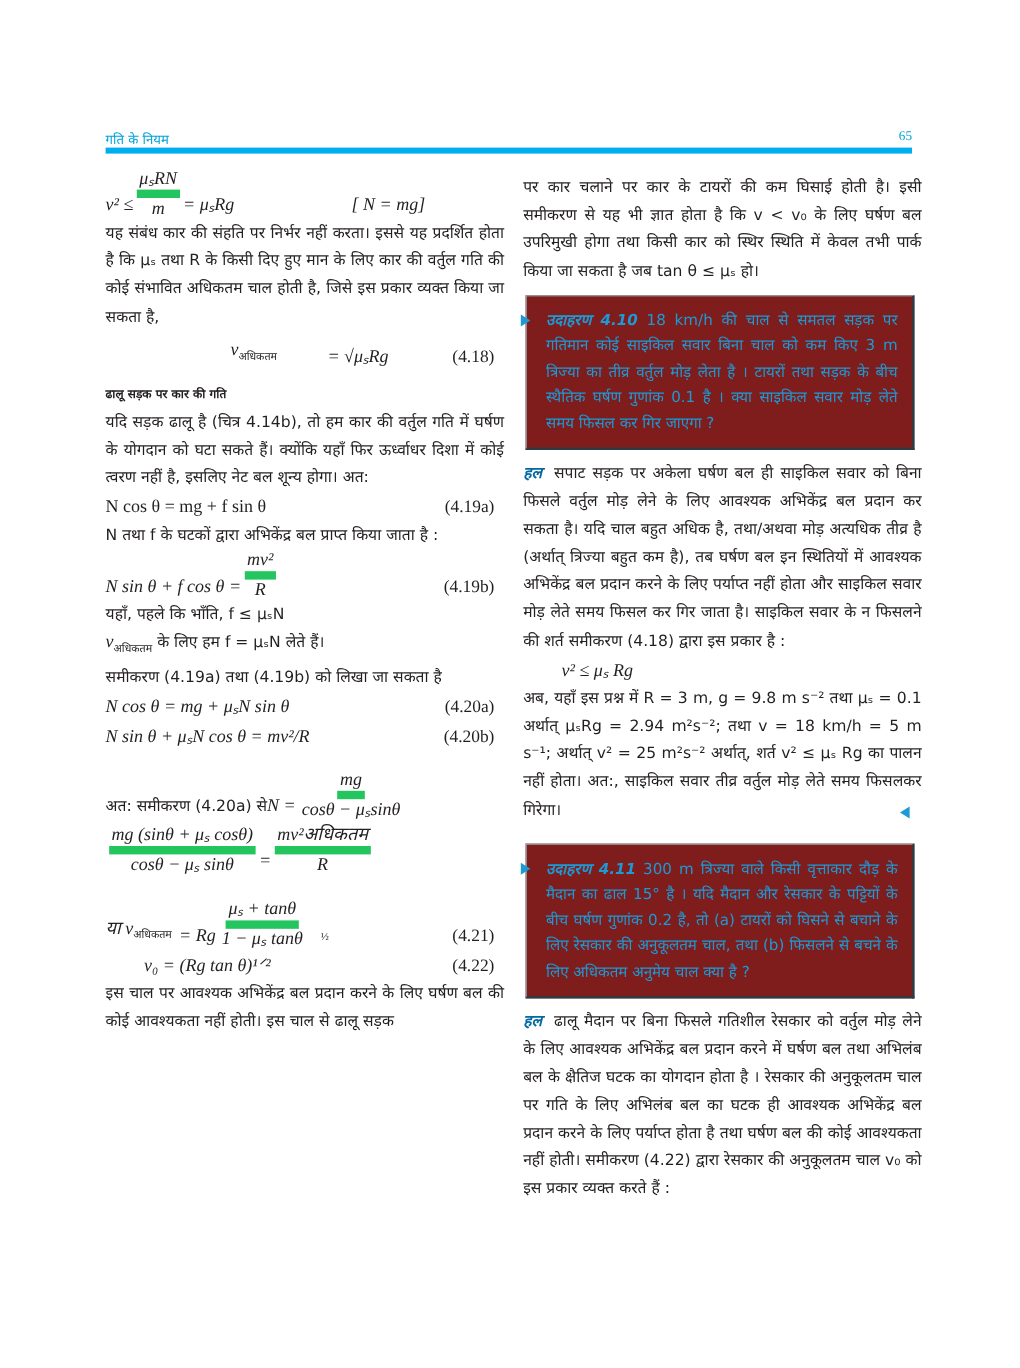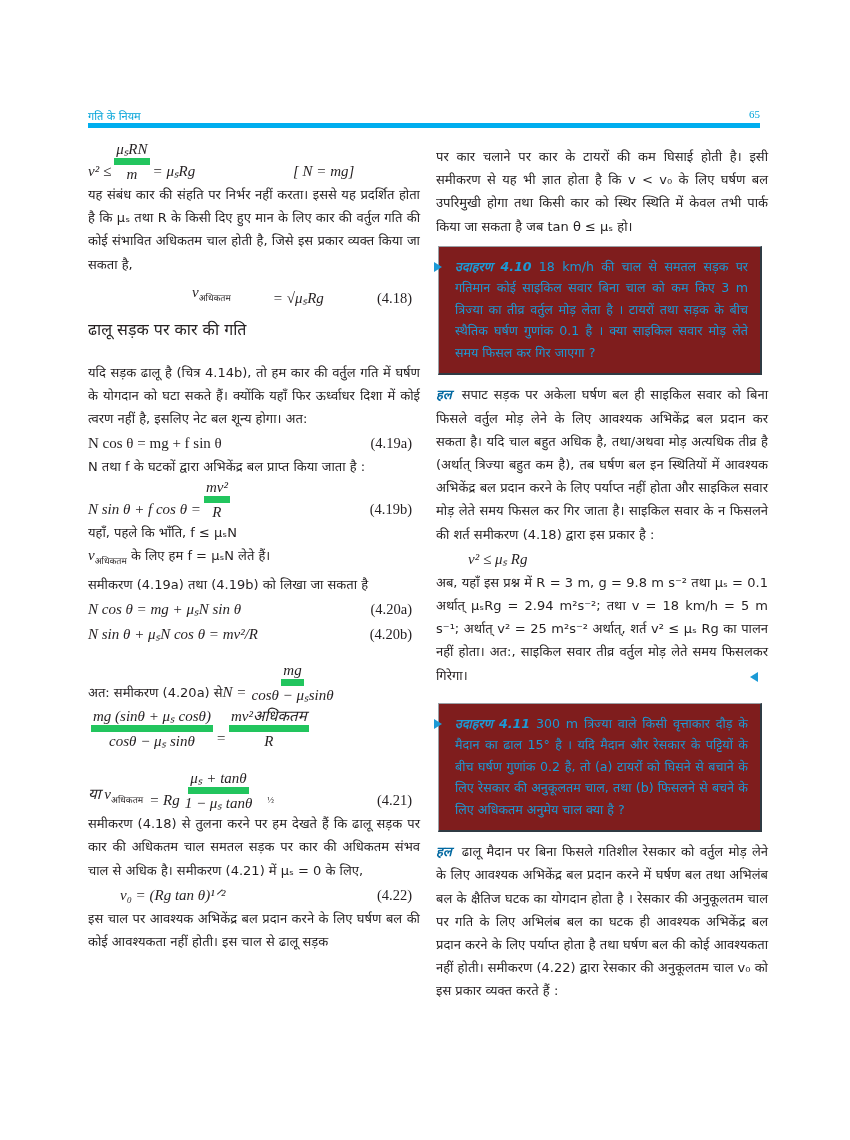--- a/index.html
+++ b/index.html
@@ -17,21 +17,21 @@
   .math { font-family: "Liberation Serif", serif; font-style: italic; font-size: 15px; }
   .rm { font-family: "Liberation Serif", serif; font-style: normal; font-size: 15px; }
   .eqline { position: relative; height: 25px; display: flex; align-items: flex-end; }
   .eqnum { position: absolute; right: 8px; font-family: "Liberation Serif", serif; font-size: 14.5px; }
   .indent { padding-left: 32px; }
   .sub { font-size: 9px; vertical-align: -4px; font-style: normal; font-family: "DejaVu Sans", sans-serif; }
   .sup { font-size: 9px; vertical-align: 6px; }
   .frac { display: inline-flex; flex-direction: column; align-items: center; vertical-align: middle; margin: 0 3px; }
   .frac .num { border-bottom: 7px solid #22c55e; padding: 0 2px; line-height: 18px; }
   .frac .den { padding: 0 2px; line-height: 18px; }
-  .heading { font-family: "DejaVu Sans", sans-serif; font-weight: normal; font-size: 16px; margin: 8px 0 20px; }
+  .heading { font-family: "DejaVu Sans", sans-serif; font-weight: bold; font-size: 10px; margin: 8px 0 0; }
 
   .example { position: relative; background: #7f1d1d; border: 1px solid #9aa0a6; border-right: 2px solid #2f3b44; border-bottom: 2px solid #2f3b44;
              padding: 9px 12px 10px 16px; margin: 4px 6px 6px 2px; color: #1c9ad6; font-family: "DejaVu Sans", sans-serif; font-size: 12.6px; line-height: 21.5px; text-align: justify; }
   .example .arrow { position: absolute; left: -5px; top: 15px; width: 0; height: 0; border-top: 5px solid transparent; border-bottom: 5px solid transparent; border-left: 8px solid #1c9ad6; }
   .example .label { font-weight: bold; font-style: italic; color: #1c9ad6; }
   .hal { color: #0369a1; font-style: italic; font-weight: bold; margin-right: 10px; }
   .end-marker { display: inline-block; float: right; margin-right: 10px; margin-top: 8px; width: 0; height: 0; border-top: 5px solid transparent; border-bottom: 5px solid transparent; border-right: 8px solid #1c9ad6; }
 </style>
 </head>
 <body>
@@ -106,21 +106,20 @@
   <div class="eqline" style="height:56px; margin-top:6px;">
     <span class="math"><span>या v</span><span class="sub">अधिकतम</span></span>
     <span class="math" style="margin-left:6px;">=  Rg</span>
     <span class="frac math">
       <span class="num">μₛ + tanθ</span>
       <span class="den">1 − μₛ tanθ</span>
     </span>
     <span class="sup rm" style="vertical-align:20px; margin-left:10px;">½</span>
     <span class="eqnum">(4.21)</span>
   </div>
-  <p class="p">समीकरण (4.18) से तुलना करने पर हम देखते हैं कि ढालू सड़क पर कार की अधिकतम चाल समतल सड़क पर कार की अधिकतम संभव चाल से अधिक है। समीकरण (4.21) में μₛ = 0 के लिए,</p>
   <div class="eqline indent">
     <span class="math">v₀ = (Rg tan θ)¹ᐟ²</span>
     <span class="eqnum">(4.22)</span>
   </div>
   <p class="p">इस चाल पर आवश्यक अभिकेंद्र बल प्रदान करने के लिए घर्षण बल की कोई आवश्यकता नहीं होती। इस चाल से ढालू सड़क</p>
 </div>
 
 <div class="col right">
   <p class="p">पर कार चलाने पर कार के टायरों की कम घिसाई होती है। इसी समीकरण से यह भी ज्ञात होता है कि v &lt; v₀ के लिए घर्षण बल उपरिमुखी होगा तथा किसी कार को स्थिर स्थिति में केवल तभी पार्क किया जा सकता है जब tan θ ≤ μₛ  हो।</p>
 

